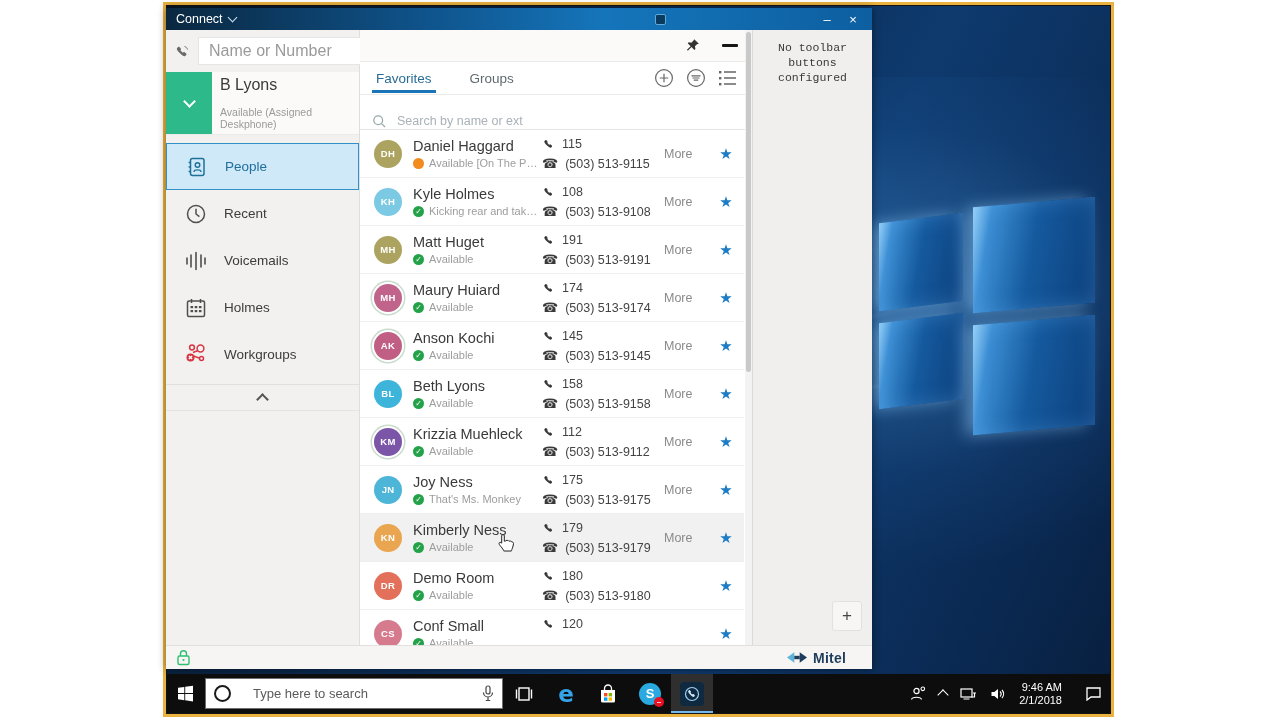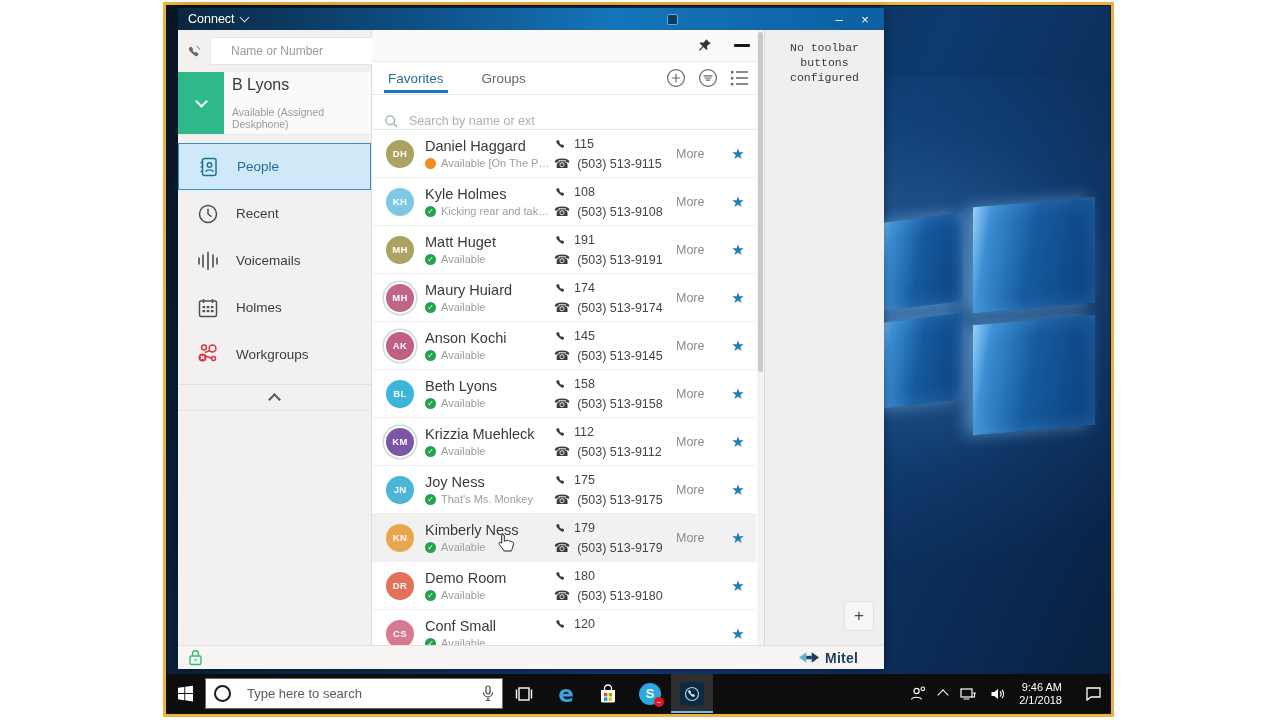--- a/index.html
+++ b/index.html
@@ -10,37 +10,37 @@
     border:3px solid #eab23f;box-shadow:inset 0 0 0 1px #141414;background:#0b2a50;}
   .desktop{position:absolute;inset:1px;overflow:hidden;
     background:linear-gradient(115deg,#071627 0%,#0a2546 30%,#0e3a6e 62%,#0a2850 88%,#081f3e 100%);}
   .glow{position:absolute;left:55%;top:10%;width:60%;height:70%;
     background:radial-gradient(ellipse at 40% 45%,rgba(90,170,240,.38),rgba(40,110,190,.14) 45%,transparent 70%);}
   .pane{position:absolute;background:linear-gradient(100deg,#9ad4f8 0%,#3c8ed4 14%,#155a9e 48%,#0c3f7c 100%);
     box-shadow:-8px 0 16px rgba(150,210,255,.45), inset 0 0 20px rgba(120,190,255,.25);}
   .beam{position:absolute;height:3px;background:linear-gradient(to right,transparent,rgba(160,215,255,.55),transparent);
     transform:rotate(-11deg);filter:blur(1px);}
   
-  .app{position:absolute;left:12px;top:3px;width:706px;height:661px;background:#fff;display:flex;flex-direction:column;
+  .app{position:absolute;left:0;top:3px;width:706px;height:661px;background:#fff;display:flex;flex-direction:column;
     box-shadow:0 0 8px rgba(0,0,0,.45);}
   .titlebar{height:22px;flex:0 0 22px;display:flex;align-items:center;color:#fff;font-size:12.5px;
     background:linear-gradient(90deg,#0a2740 0%,#0f558e 38%,#1575ba 62%,#0d5fa0 100%);padding:0 6px;}
   .titlebar .menu{display:flex;align-items:center;gap:6px;padding:0 4px;cursor:default;}
   .tb-chev{width:7px;height:7px;border-right:1.5px solid #cfe4f4;border-bottom:1.5px solid #cfe4f4;
     transform:rotate(45deg);margin-top:-3px;}
   .tb-spacer{flex:1;}
   .tb-ico{width:11px;height:11px;border:1px solid #5fa8d8;background:#0a3a5e;border-radius:2px;margin-right:148px;}
   .tb-btn{width:26px;text-align:center;font-size:13px;color:#fff;cursor:default;}
   .app-body{flex:1;display:flex;min-height:0;}
   
   .sidebar{width:194px;flex:0 0 194px;background:#f3f1ef;border-right:1px solid #e0dedd;position:relative;}
   .quickdial{display:flex;align-items:center;height:42px;padding:0 10px 0 8px;gap:8px;}
   .qd-phone{color:#6a6a6a;flex:0 0 auto;display:flex;}
   .qd-box{flex:1;background:#fff;height:28px;display:flex;align-items:center;border:1px solid #e7e5e3;}
-  .qd-box input{border:0;outline:0;flex:1;min-width:0;font-size:12px;padding:0 20px;color:#333;
+  .qd-box input{border:0;outline:0;flex:1;min-width:0;font-size:16px;padding:0 10px;color:#333;
     font-family:"Liberation Sans",sans-serif;background:transparent;}
   .qd-box input::placeholder{color:#9a9a9a;}
   .userblock{background:#fbfaf9;display:flex;min-height:54px;border-bottom:1px solid #eceae8;}
   .user-sq{width:46px;flex:0 0 46px;background:#2eb98b;display:flex;align-items:center;justify-content:center;cursor:default;}
   .user-sq .chev{width:9px;height:9px;border-right:2px solid #fff;border-bottom:2px solid #fff;transform:rotate(45deg);margin-top:-4px;}
   .user-info{padding:4px 8px 4px 8px;}
   .user-name{font-size:16px;color:#3a3a3a;}
   .user-status{font-size:10.5px;color:#9a9a9a;line-height:12px;margin-top:12px;max-width:130px;}
   .nav{margin-top:8px;}
   .s-item{height:47px;display:flex;align-items:center;gap:16px;padding-left:18px;color:#4a4a4a;cursor:default;}
@@ -94,21 +94,21 @@
     border-radius:3px;display:flex;align-items:center;justify-content:center;font-size:17px;color:#444;cursor:default;}
   
   .statusbar{height:24px;flex:0 0 24px;background:#f7f5f3;border-top:1px solid #e2e0de;display:flex;align-items:center;
     padding:0 10px;}
   .brand{margin-left:auto;margin-right:16px;display:flex;align-items:center;gap:5px;}
   .brand .btxt{font-size:14px;font-weight:bold;color:#1e3d5c;letter-spacing:.2px;}
   
   .taskbar{position:absolute;left:1px;right:1px;bottom:1px;height:39px;background:#0d0d0d;display:flex;align-items:center;}
   .tb-start{width:36px;height:39px;display:flex;align-items:center;justify-content:center;cursor:default;}
   .tb-search{width:298px;height:31px;background:#fff;border:1px solid #6e6e6e;display:flex;align-items:center;
-    padding:0 8px;gap:14px;margin-left:2px;}
+    padding:0 8px;gap:20px;margin-left:2px;}
   .tb-search input{border:0;outline:0;flex:1;font-size:13px;color:#444;font-family:"Liberation Sans",sans-serif;}
   .tb-search input::placeholder{color:#5a5a5a;}
   .cortana-ring{width:17px;height:17px;border:2px solid #1a1a1a;border-radius:50%;}
   .tb-app{width:42px;height:39px;display:flex;align-items:center;justify-content:center;cursor:default;}
   .tb-app.active{background:rgba(255,255,255,.14);box-shadow:inset 0 -2px 0 #76b9ed;}
   .edge-e{font-size:23px;font-weight:bold;color:#35a3e8;font-family:"DejaVu Sans",sans-serif;}
   .skype{position:relative;width:22px;height:22px;background:#29a9e0;border-radius:50%;display:flex;align-items:center;
     justify-content:center;color:#fff;font-weight:bold;font-size:13px;}
   .skype .badge{position:absolute;right:-3px;bottom:-2px;width:10px;height:10px;border-radius:50%;background:#e81123;
     display:flex;align-items:center;justify-content:center;color:#fff;font-size:8px;line-height:10px;}

